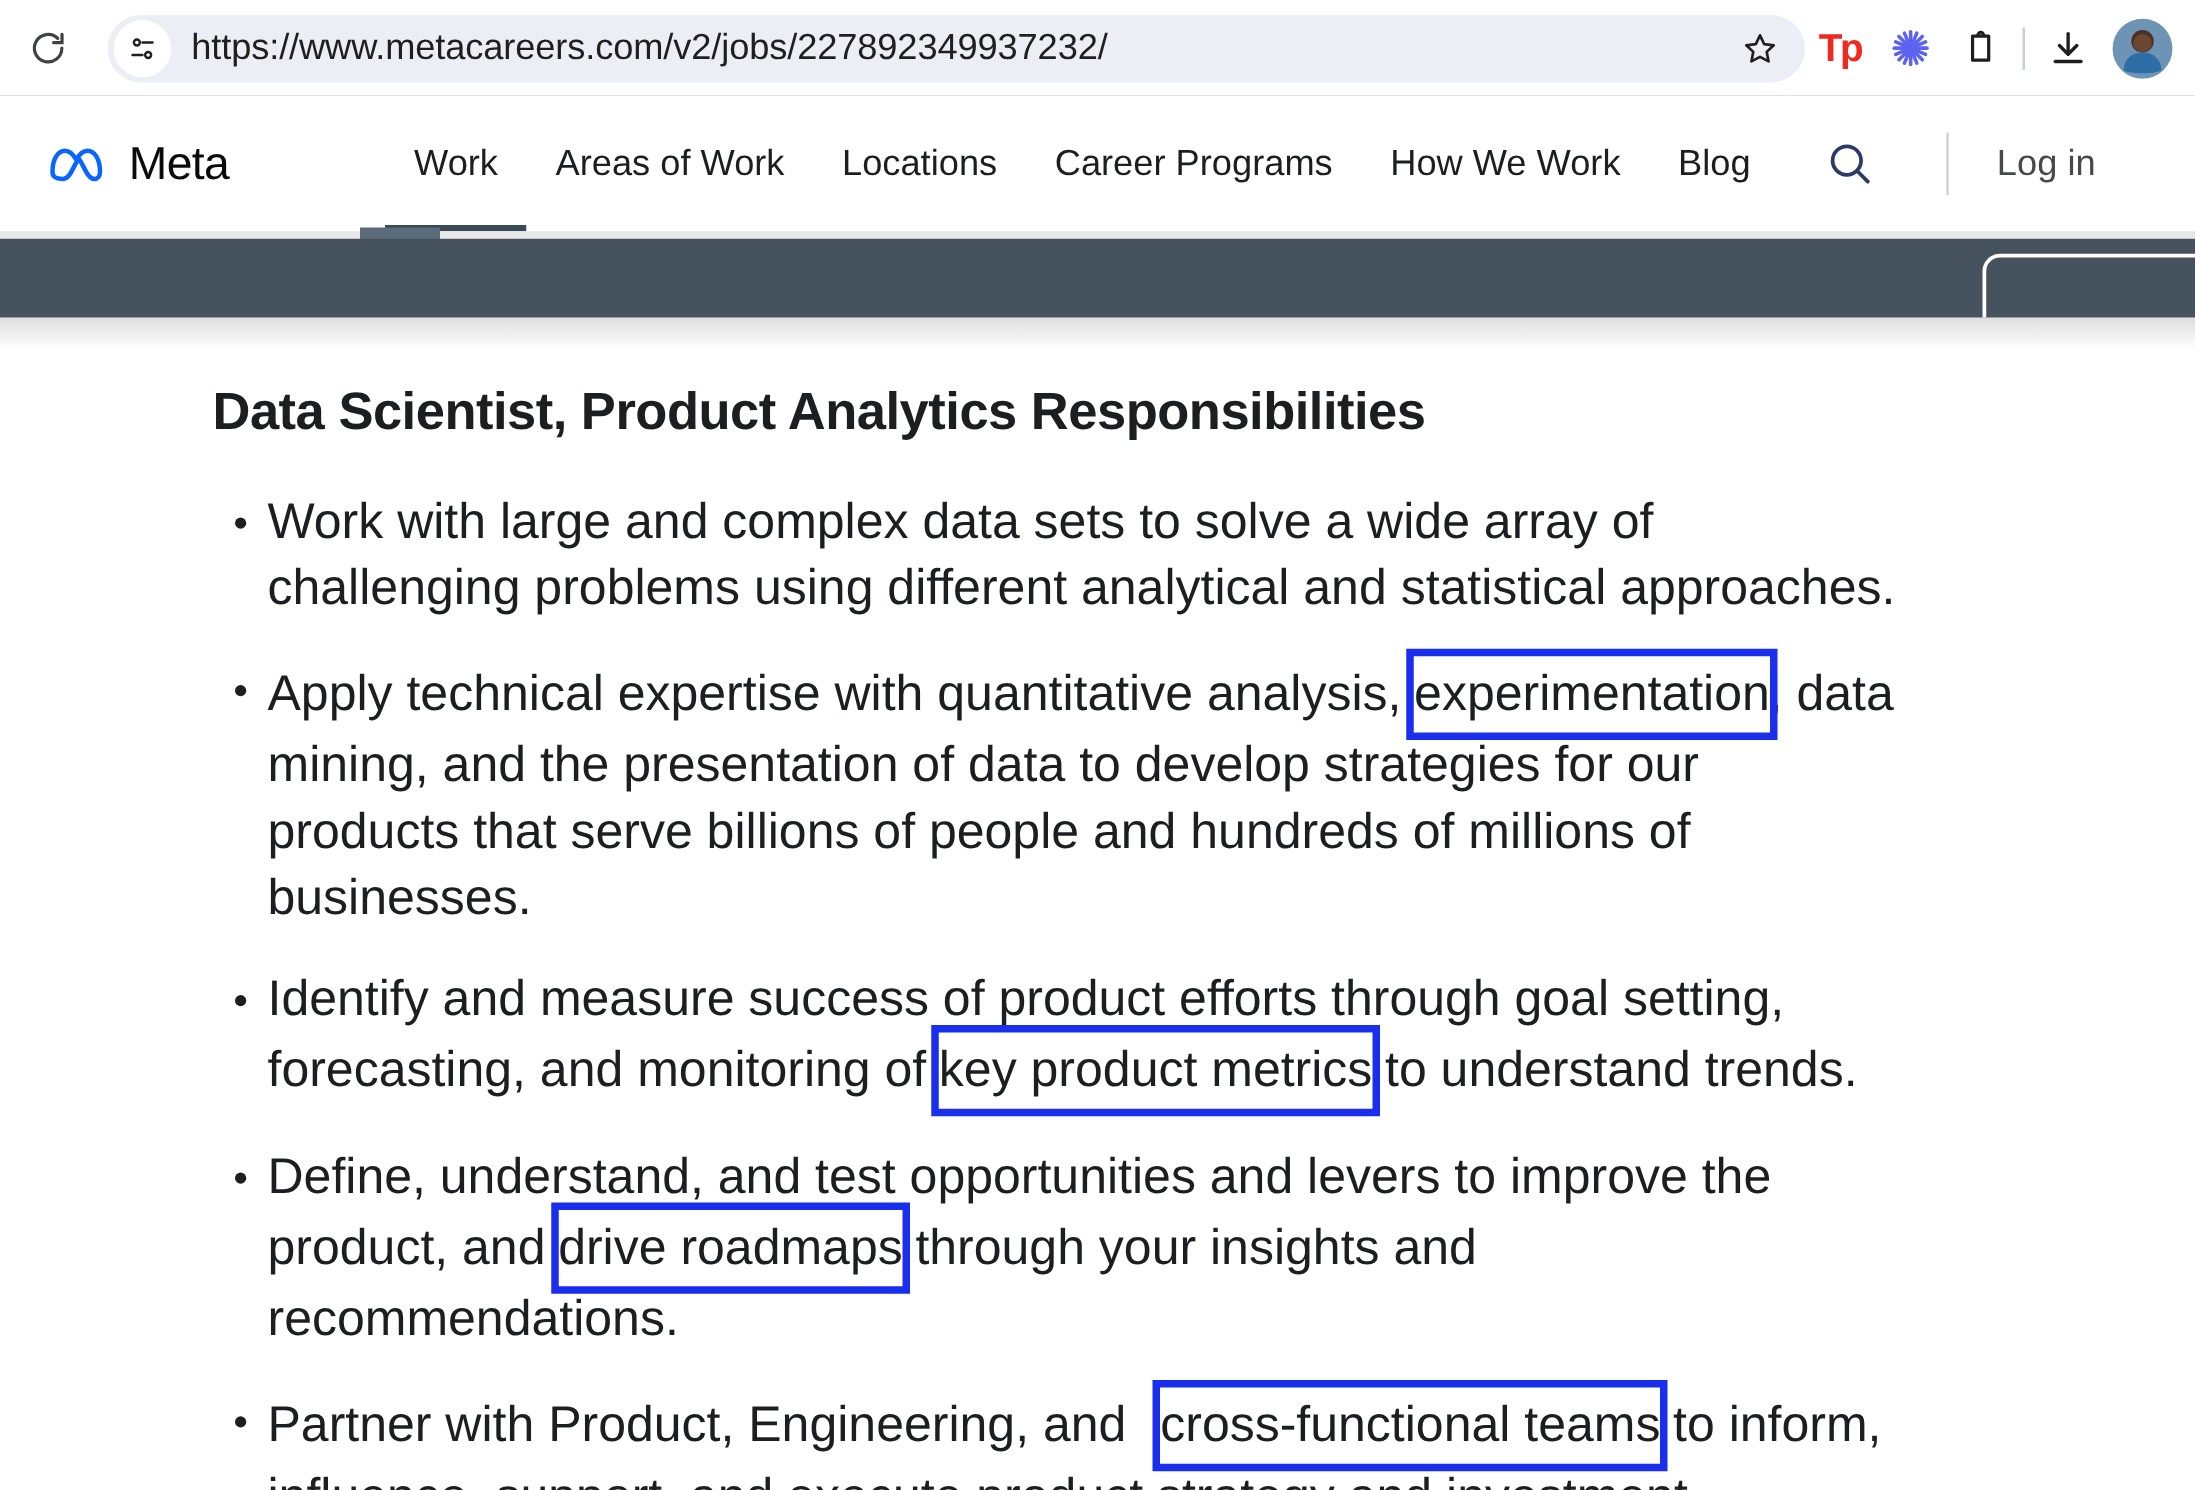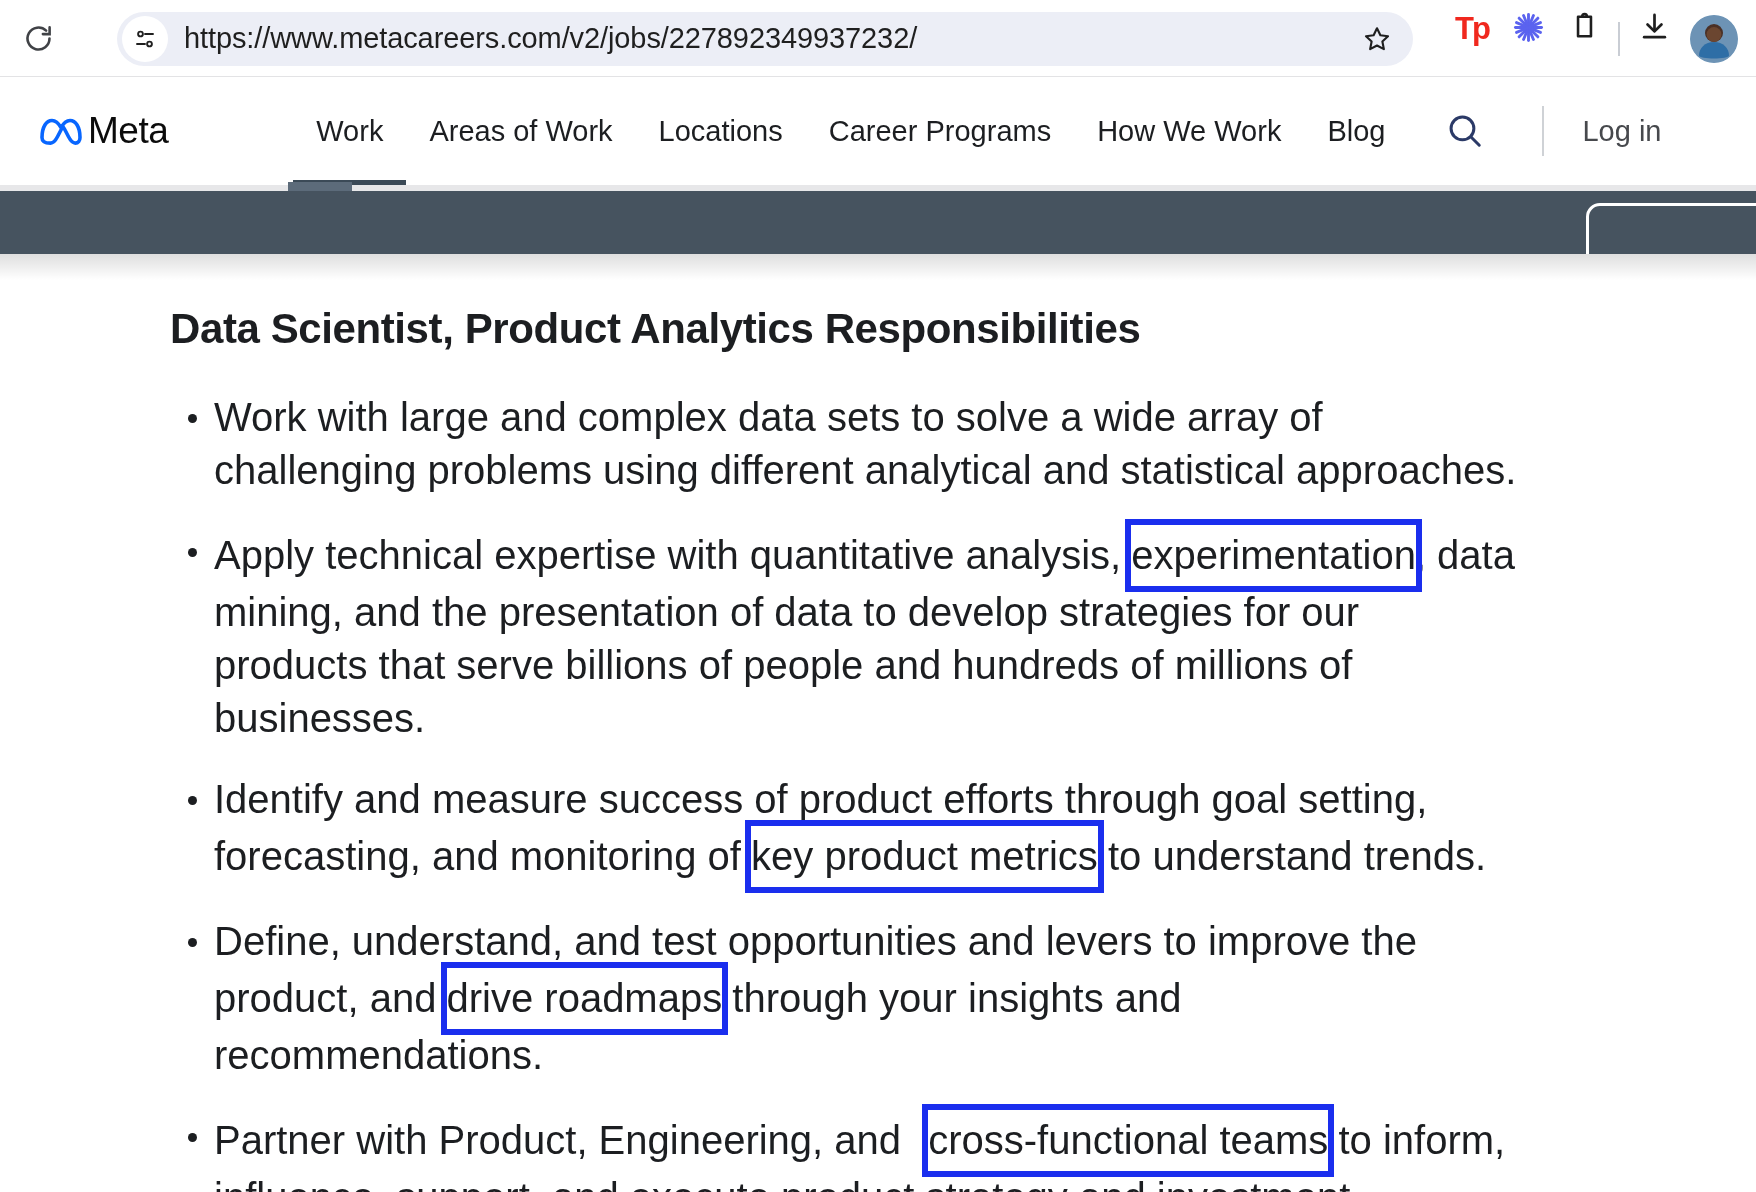--- a/index.html
+++ b/index.html
@@ -11,21 +11,20 @@
   }
 
   
   .browser-bar {
     height: 77px;
     background: #ffffff;
     display: flex;
     align-items: center;
     padding: 0 18px 0 10px;
     position: relative;
-    gap: 31px;
   }
   .browser-bar::after {
     content: "";
     position: absolute;
     left: 0; right: 0; bottom: 0;
     height: 1px;
     background: #e3e3e5;
   }
   .reload-btn {
     width: 56px; height: 56px;
@@ -59,21 +58,21 @@
     letter-spacing: -0.1px;
     white-space: nowrap;
     overflow: hidden;
     margin-left: 16px;
     font-family: "Liberation Sans", sans-serif;
   }
   .star-btn { flex: 0 0 auto; width: 44px; height: 44px; display: flex; align-items: center; justify-content: center; }
   .ext-icons { display: flex; align-items: center; flex: 0 0 auto; }
   .ext-icon {
     width: 56px; height: 56px;
-    display: flex; align-items: flex-start; justify-content: center;
+    display: flex; align-items: center; justify-content: center;
   }
   .chrome-divider {
     width: 2px; height: 34px;
     background: #c9cdd4;
     margin: 0 6px;
     flex: 0 0 auto;
   }
   .avatar {
     width: 48px; height: 48px;
     border-radius: 50%;
@@ -96,21 +95,21 @@
     height: 108px;
     background: #ffffff;
     display: flex;
     align-items: center;
     padding-left: 38px;
     position: relative;
   }
   .meta-logo {
     display: flex;
     align-items: center;
-    gap: 4px;
+    gap: 19px;
     flex: 0 0 auto;
   }
   .meta-word {
     font-size: 37px;
     color: #0b0b0b;
     font-family: "Liberation Sans", sans-serif;
     letter-spacing: -0.5px;
   }
   .nav-links {
     display: flex;

